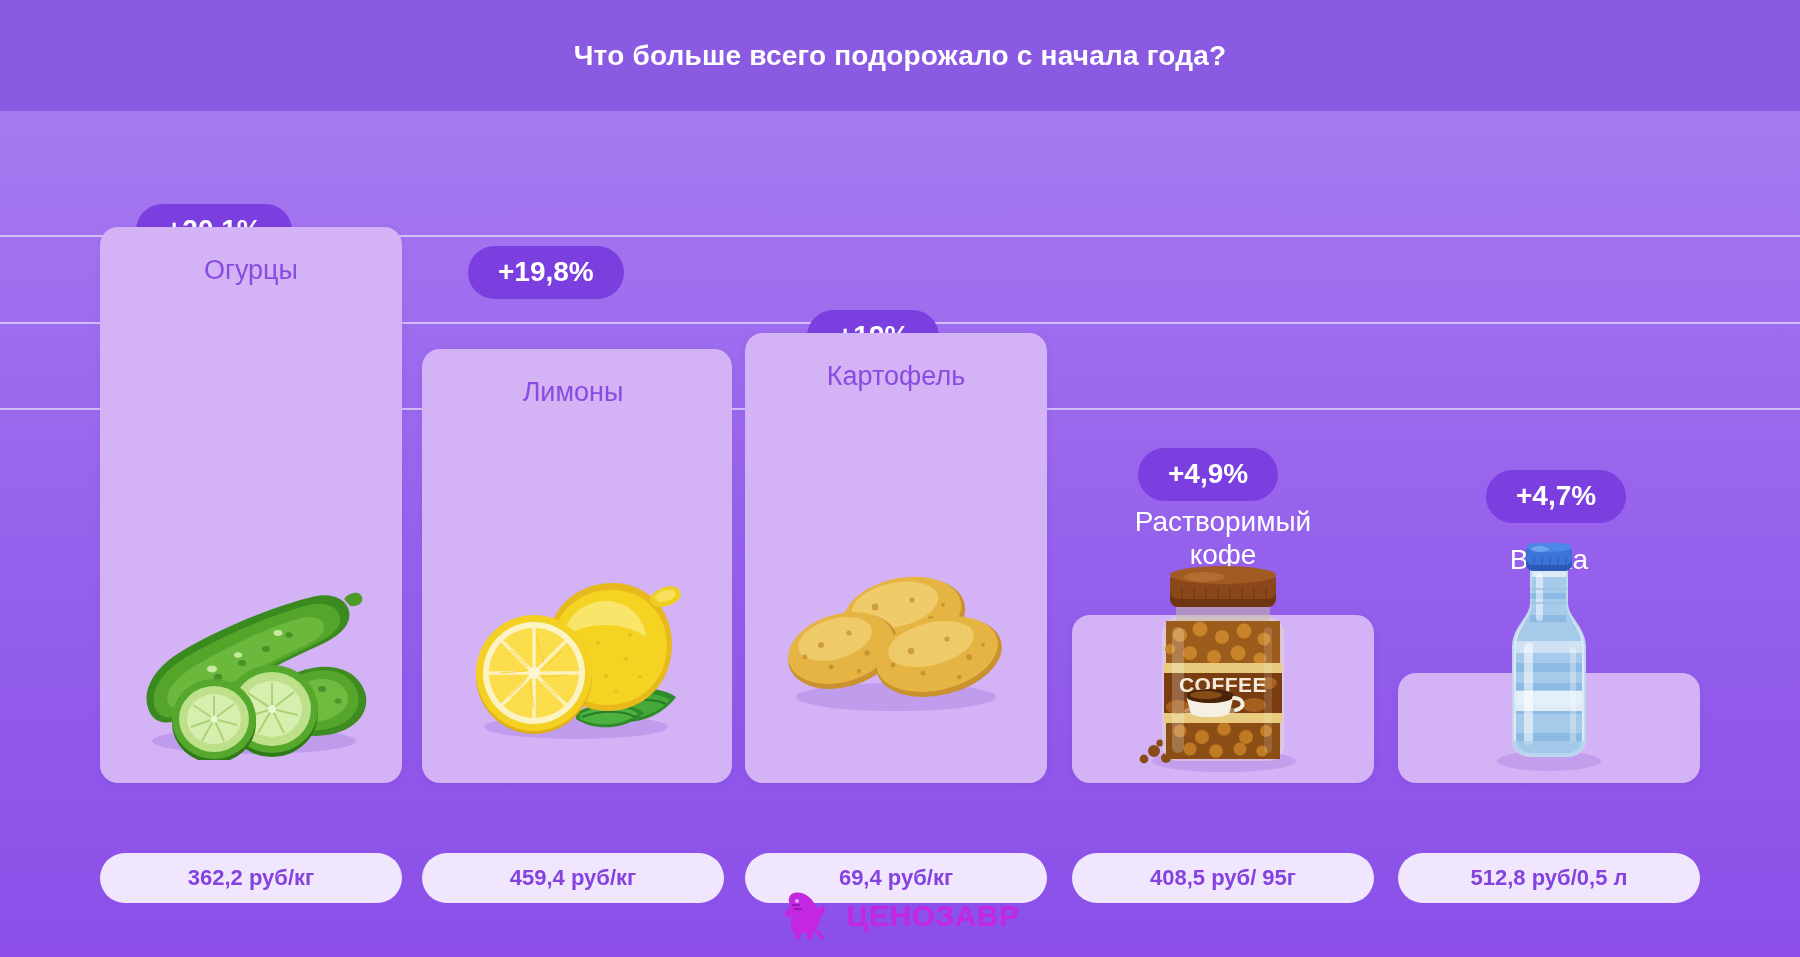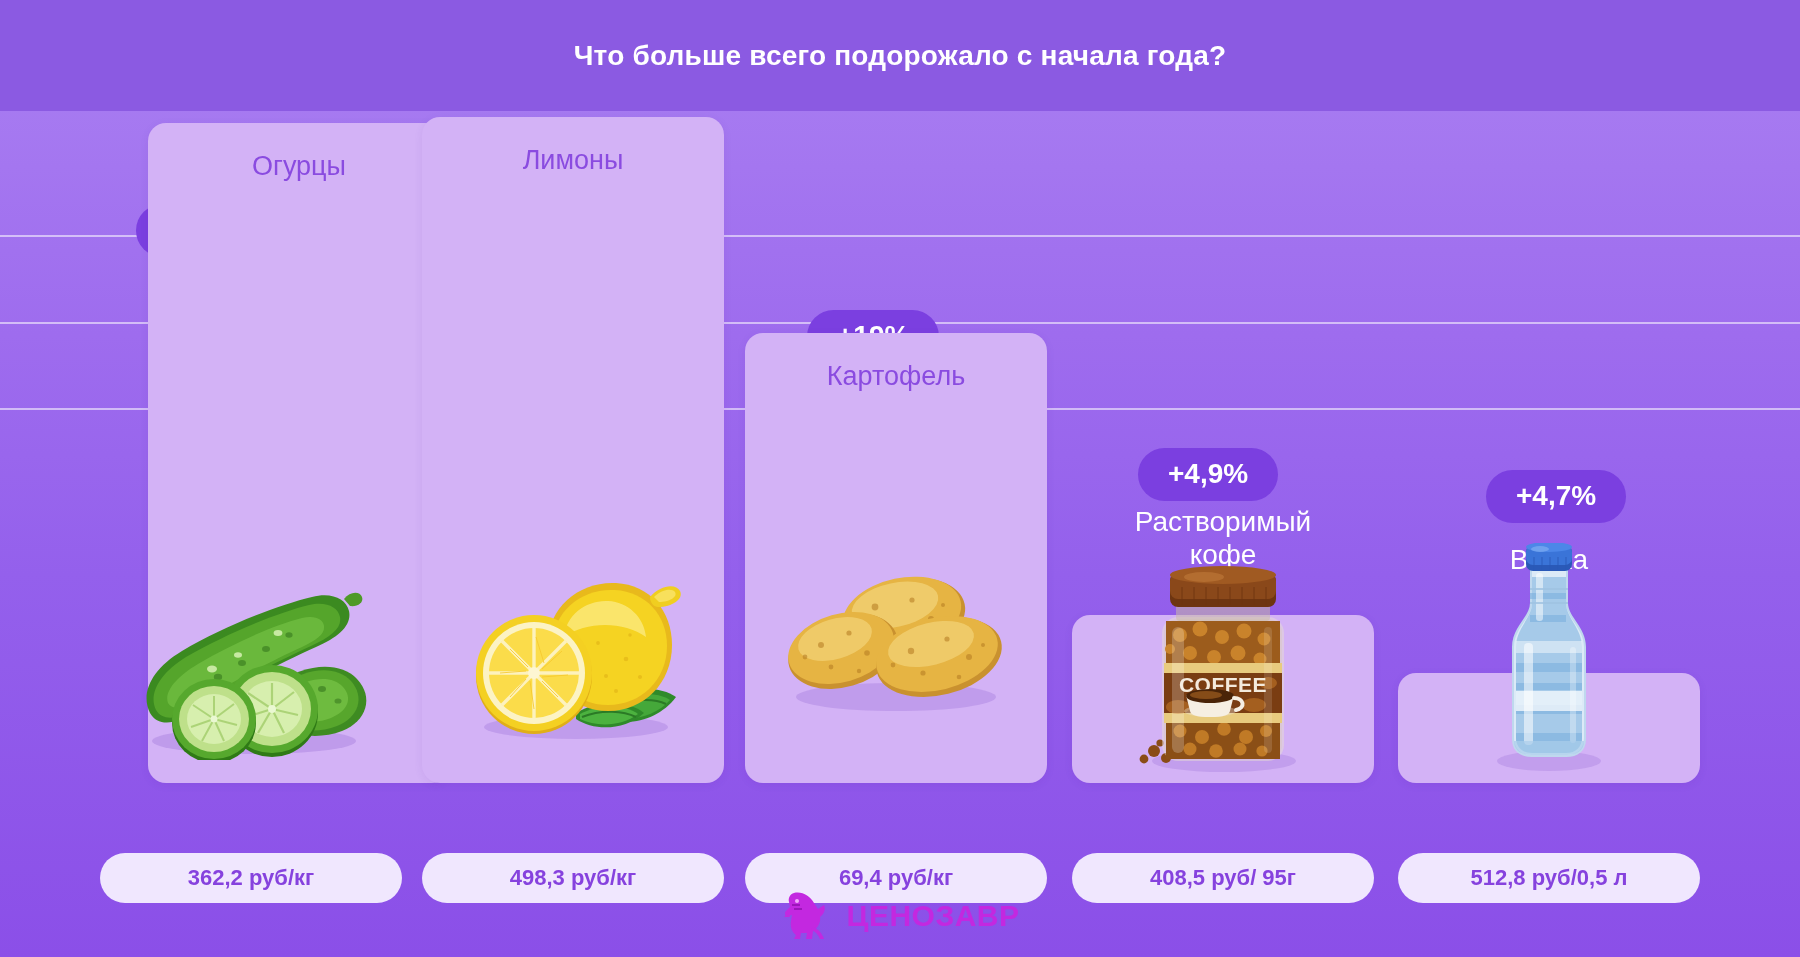--- a/index.html
+++ b/index.html
@@ -165,21 +165,21 @@
   <div class="plot">
 
     <div class="gridline" style="top:124px;"></div>
     <div class="gridline" style="top:211px;"></div>
     <div class="gridline" style="top:297px;"></div>
 
     <div class="column" style="left:100px;">
 
       <div class="badge" style="left:36px; bottom:700px;">+20,1%</div>
 
-      <div class="bar" style="height:660px;margin-left:48px;">
+      <div class="bar" style="height:556px;">
         <div class="bar-label">Огурцы</div>
       </div>
 
       <div class="illo">
         <svg width="250" height="215" viewBox="0 0 250 215">
           <ellipse cx="128" cy="196" rx="102" ry="13" fill="#9A6FD8" opacity="0.35"></ellipse>
 
           <g>
             <path d="M150 140 C178 118 214 116 231 134 C248 152 241 176 216 186 C190 196 158 190 146 174 C137 162 139 149 150 140Z" fill="#3E8B22"></path>
             <path d="M154 142 C180 122 210 120 225 136 C239 152 233 172 211 181 C188 190 161 185 151 171 C144 161 146 149 154 142Z" fill="#57A62C"></path>
@@ -248,21 +248,21 @@
         </svg>
       </div>
 
       <div class="price-pill">362,2 руб/кг</div>
     </div>
 
     <div class="column" style="left:422px;">
 
       <div class="badge" style="left:46px; bottom:658px;">+19,8%</div>
 
-      <div class="bar" style="height:666px;">
+      <div class="bar" style="height:434px;padding-left:8px;">
         <div class="bar-label">Лимоны</div>
       </div>
 
       <div class="illo">
         <svg width="230" height="200" viewBox="0 0 230 200">
           <ellipse cx="118" cy="182" rx="92" ry="12" fill="#9A6FD8" opacity="0.33"></ellipse>
 
           <g>
             <path d="M142 158 C166 140 202 140 218 152 C200 176 166 184 142 170 Z" fill="#2F8A2A"></path>
             <path d="M146 160 C168 146 198 146 212 155 C196 173 167 179 146 168 Z" fill="#45A83A"></path>
@@ -315,21 +315,21 @@
               <path d="M76 164 L72 136"></path>
                 <path d="M52 152 L68 134"></path>
               <path d="M42 128 L68 126"></path>
                 <path d="M52 104 L70 122"></path>
             </g>
             <circle cx="76" cy="128" r="6" fill="#FDF6D2"></circle>
           </g>
         </svg>
       </div>
 
-      <div class="price-pill">498,3 руб/кг</div>
+      <div class="price-pill">459,4 руб/кг</div>
     </div>
 
     <div class="column" style="left:745px;">
 
       <div class="badge" style="left:62px; bottom:594px;">+19%</div>
 
       <div class="bar" style="height:450px;">
         <div class="bar-label">Картофель</div>
       </div>
 

